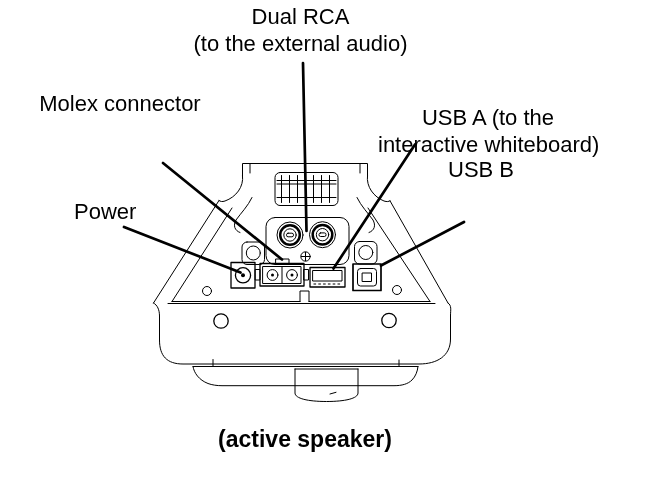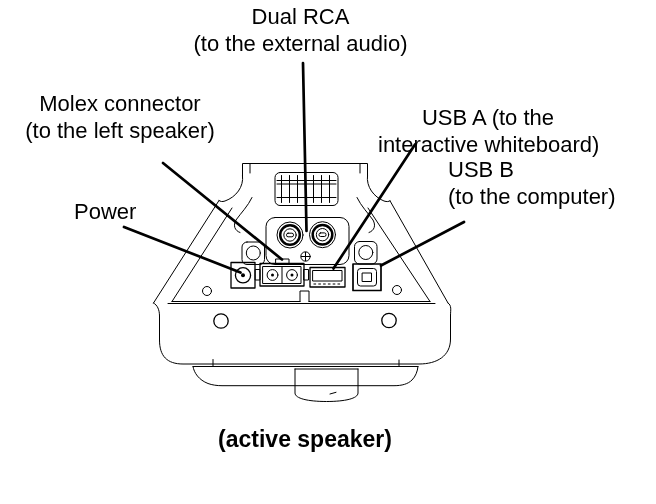--- a/index.html
+++ b/index.html
@@ -14,21 +14,21 @@
   }
   #drawing { position: absolute; left: 0; top: 0; }
   .callout {
     position: absolute;
     font-size: 22px;
     line-height: 27px;
     color: #000;
     white-space: nowrap;
   }
   .callout.center { text-align: center; }
-  .callout.left { text-align: left; }
+  .callout.left { text-align: right; }
   .caption {
     position: absolute;
     font-size: 23px;
     line-height: 28px;
     font-weight: bold;
     text-align: center;
     color: #000;
     white-space: nowrap;
   }
   
@@ -165,34 +165,32 @@
     <path class="leader" d="M464,222 L381,265.5"></path>
   </svg>
 
   <div class="callout center" style="left:180px; top:3px; width:241px;">
     <div>Dual RCA</div>
     <div>(to the external audio)</div>
   </div>
 
   <div class="callout center" style="left:5px; top:90px; width:230px;">
     <div>Molex connector</div>
-    <div>(to the left speaker)</div>
   </div>
 
   <div class="callout left" style="left:74px; top:198px;">
     <div>Power</div>
   </div>
 
   <div class="callout center" style="left:378px; top:85px; width:220px;margin-top:19px;">
     <div>USB A (to the</div>
     <div>interactive whiteboard)</div>
   </div>
 
   <div class="callout left" style="left:448px; top:156px;">
     <div>USB B</div>
-    <div>(to the computer)</div>
   </div>
 
   <div class="caption" style="left:175px; top:425px; width:260px;">
     <div>(active speaker)</div>
   </div>
 
 </div>
 
 </body></html>

